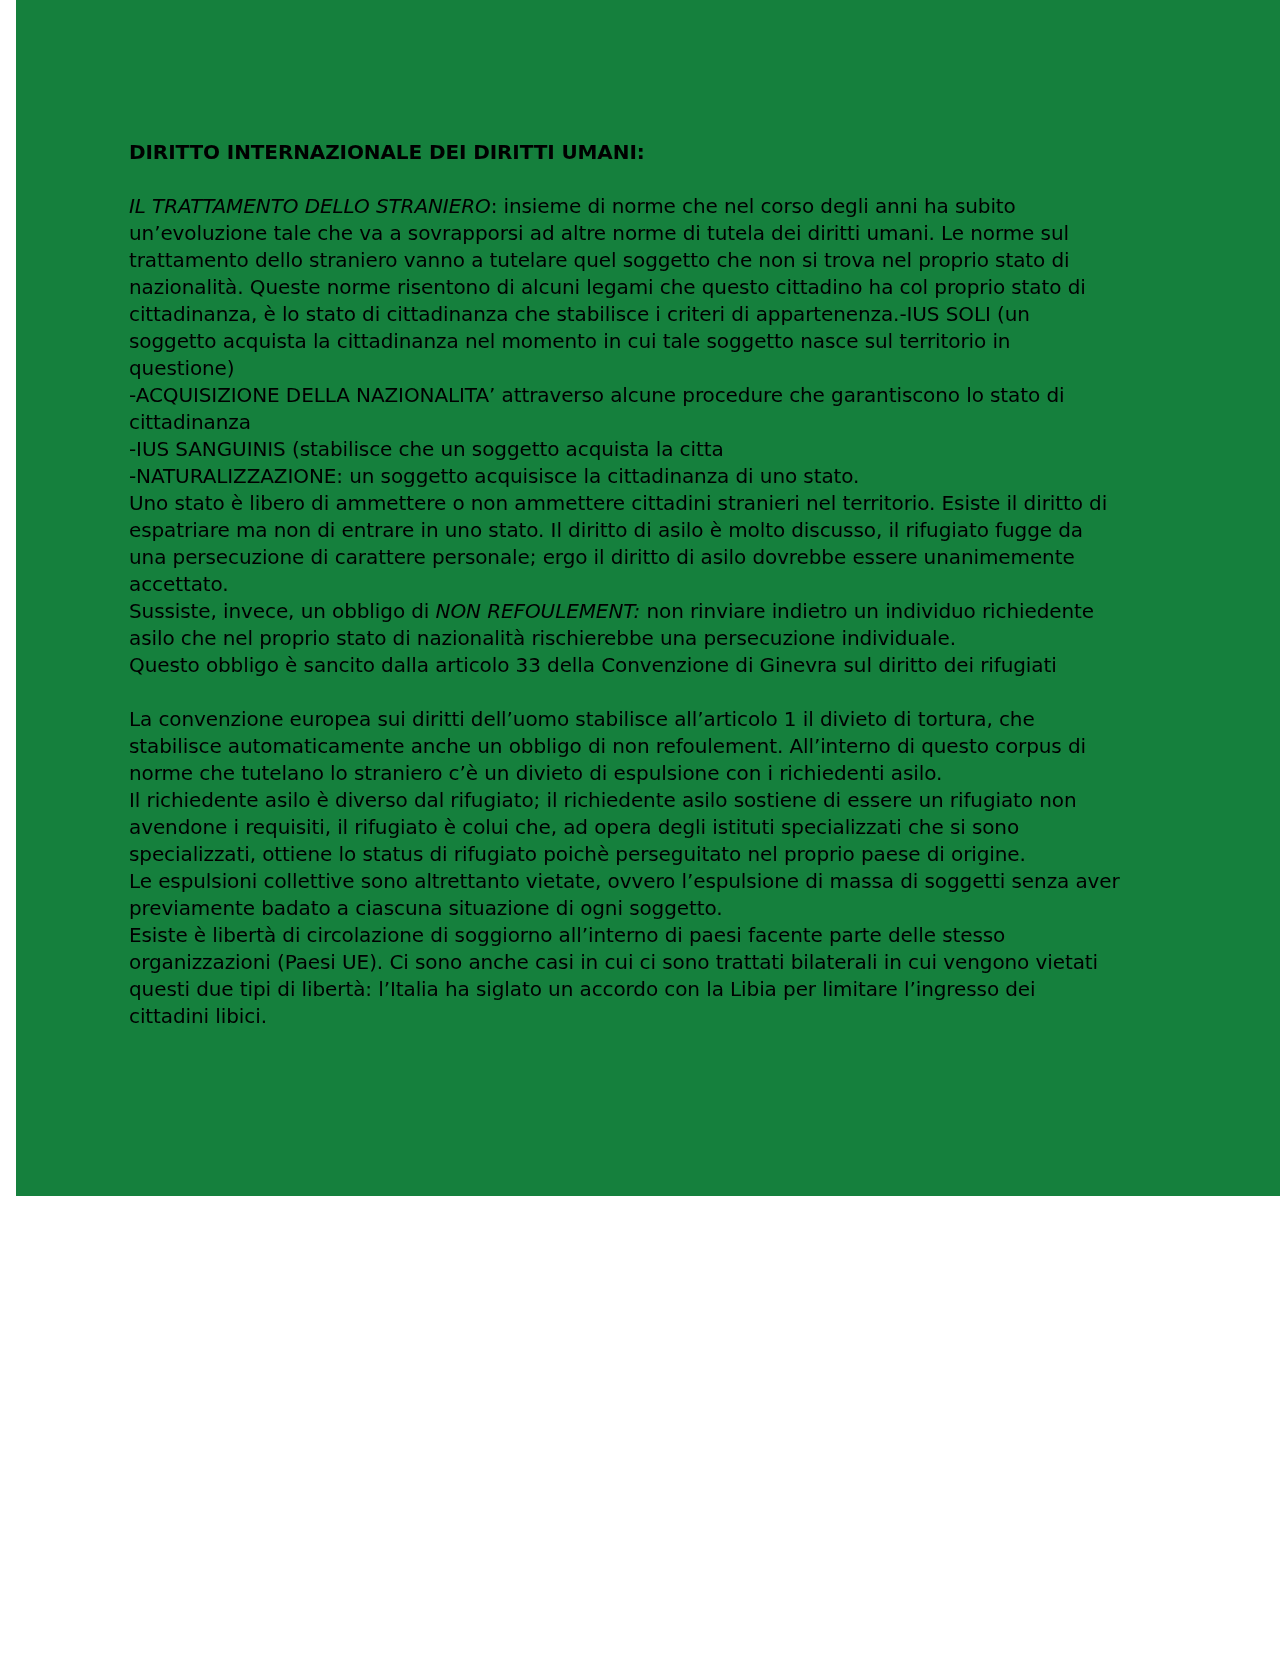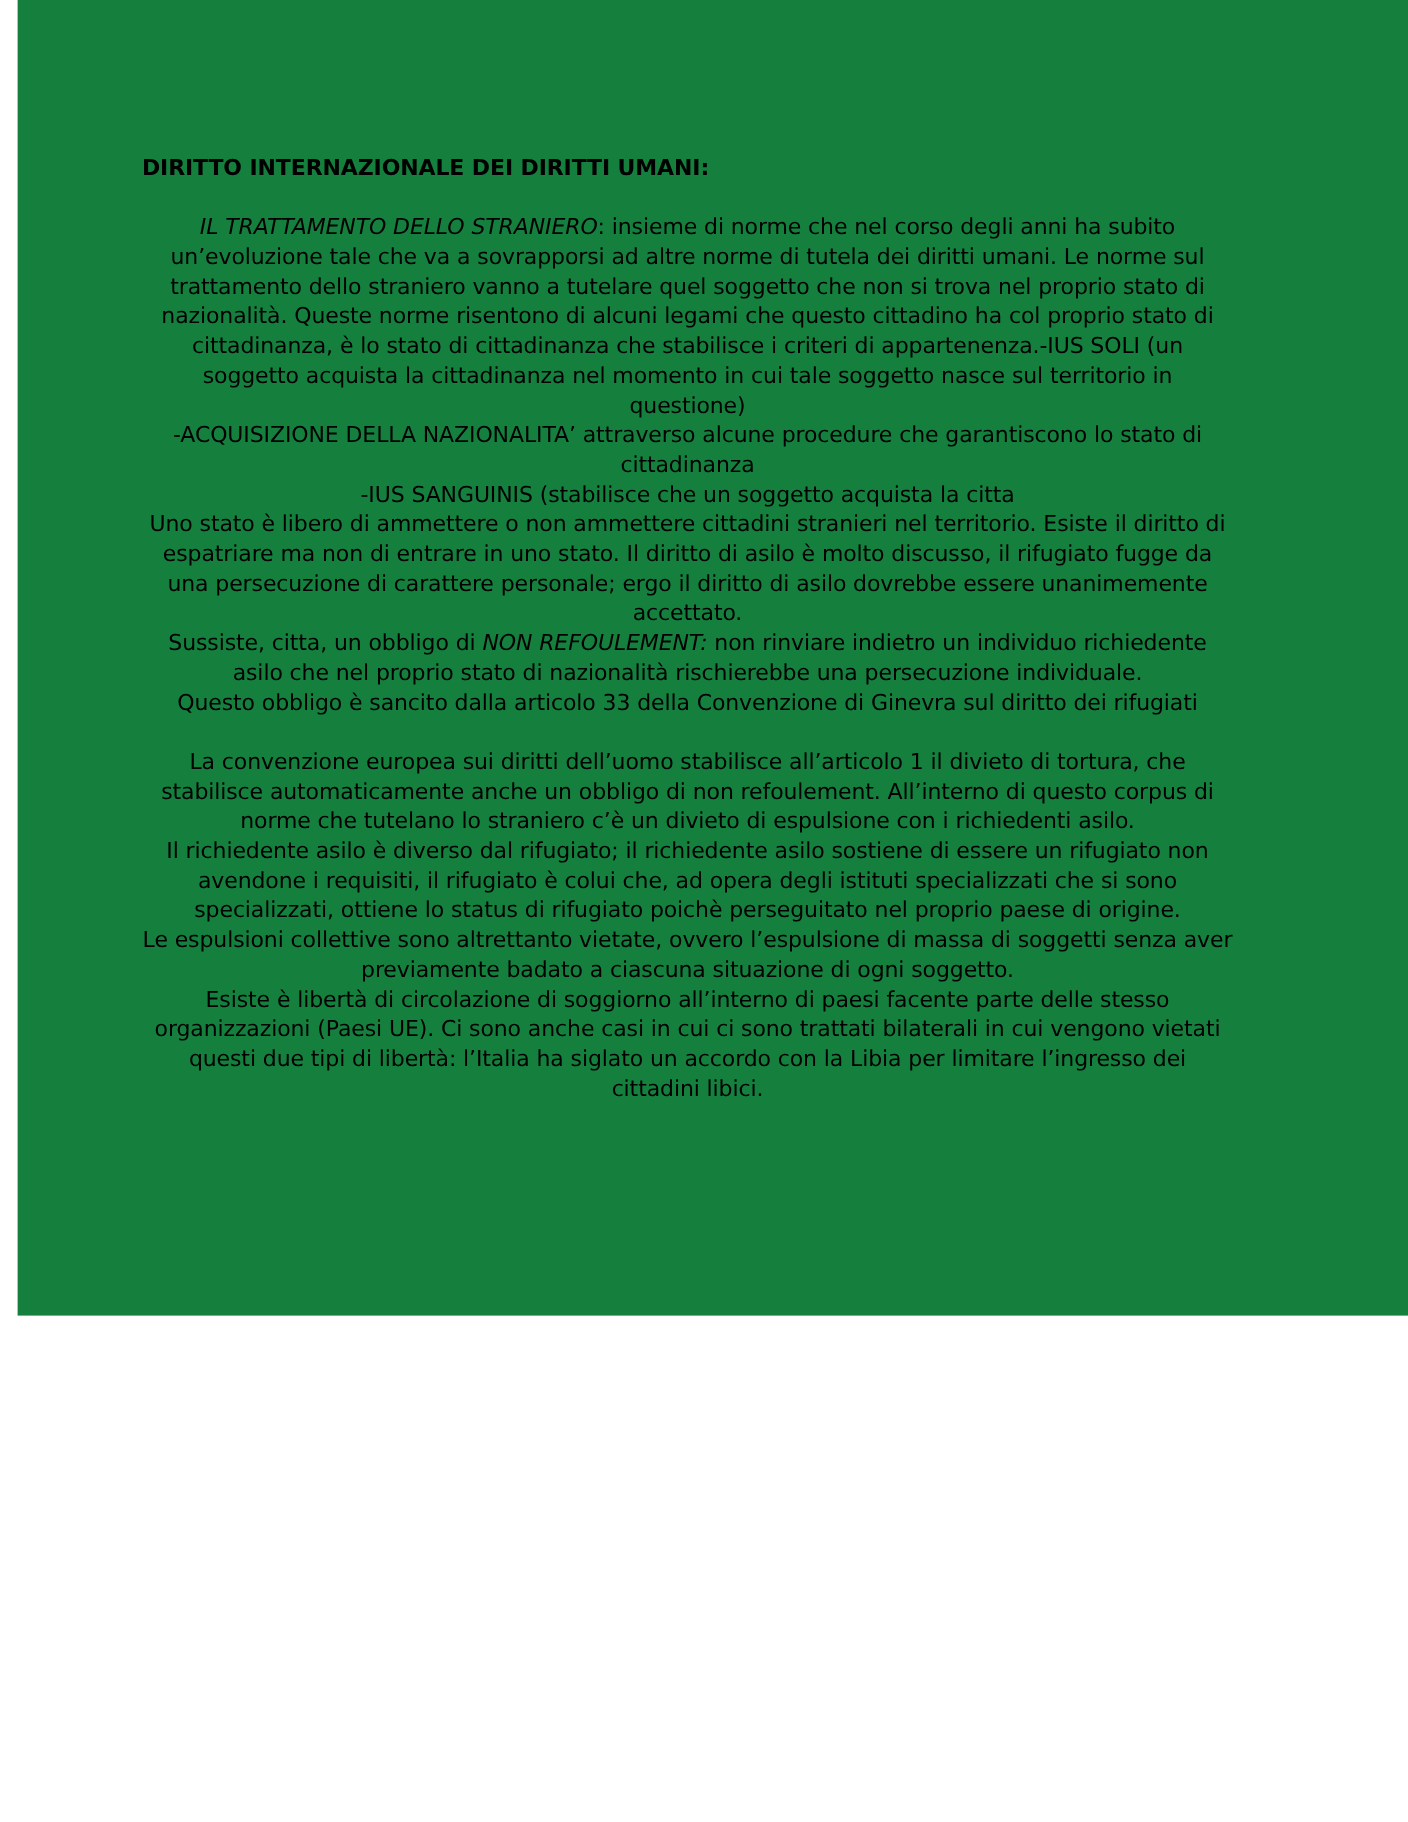--- a/index.html
+++ b/index.html
@@ -28,39 +28,39 @@
     width: 992px;
     font-size: 20px;
     line-height: 27px;
     letter-spacing: -0.1px;
   }
   .title {
     font-weight: bold;
   }
   .paragraph {
     min-height: 27px;
-    text-align: center;
   }
   .italic {
     font-style: italic;
   }
 </style>
 </head>
 <body>
 
 <div class="page">
   <div class="content">
     <div class="title">DIRITTO INTERNAZIONALE DEI DIRITTI UMANI:</div>
     <div>
         <div class="paragraph"></div>
         <div class="paragraph"><span class="italic">IL TRATTAMENTO DELLO STRANIERO</span><span>: insieme di norme che nel corso degli anni ha subito un’evoluzione tale che va a sovrapporsi ad altre norme di tutela dei diritti umani. Le norme sul trattamento dello straniero vanno a tutelare quel soggetto che non si trova nel proprio stato di nazionalità. Queste norme risentono di alcuni legami che questo cittadino ha col proprio stato di cittadinanza, è lo stato di cittadinanza che stabilisce i criteri di appartenenza.-IUS SOLI (un soggetto acquista la cittadinanza nel momento in cui tale soggetto nasce sul territorio in questione)</span></div>
         <div class="paragraph"><span>-ACQUISIZIONE DELLA NAZIONALITA’ attraverso alcune procedure che garantiscono lo stato di cittadinanza</span></div>
         <div class="paragraph"><span>-IUS SANGUINIS (stabilisce che un soggetto acquista la citta</span></div>
+        <div class="paragraph"><span>-NATURALIZZAZIONE: un soggetto acquisisce la cittadinanza di uno stato.</span></div>
         <div class="paragraph"><span>Uno stato è libero di ammettere o non ammettere cittadini stranieri nel territorio. Esiste il diritto di espatriare ma non di entrare in uno stato. Il diritto di asilo è molto discusso, il rifugiato fugge da una persecuzione di carattere personale; ergo il diritto di asilo dovrebbe essere unanimemente accettato.</span></div>
-        <div class="paragraph"><span>Sussiste, citta, un obbligo di </span><span class="italic">NON REFOULEMENT:</span><span> non rinviare indietro un individuo richiedente asilo che nel proprio stato di nazionalità rischierebbe una persecuzione individuale.</span></div>
+        <div class="paragraph"><span>Sussiste, invece, un obbligo di </span><span class="italic">NON REFOULEMENT:</span><span> non rinviare indietro un individuo richiedente asilo che nel proprio stato di nazionalità rischierebbe una persecuzione individuale.</span></div>
         <div class="paragraph"><span>Questo obbligo è sancito dalla articolo 33 della Convenzione di Ginevra sul diritto dei rifugiati</span></div>
         <div class="paragraph"></div>
         <div class="paragraph"><span>La convenzione europea sui diritti dell’uomo stabilisce all’articolo 1 il divieto di tortura, che stabilisce automaticamente anche un obbligo di non refoulement. All’interno di questo corpus di norme che tutelano lo straniero c’è un divieto di espulsione con i richiedenti asilo.</span></div>
         <div class="paragraph"><span>Il richiedente asilo è diverso dal rifugiato; il richiedente asilo sostiene di essere un rifugiato non avendone i requisiti, il rifugiato è colui che, ad opera degli istituti specializzati che si sono specializzati, ottiene lo status di rifugiato poichè perseguitato nel proprio paese di origine.</span></div>
         <div class="paragraph"><span>Le espulsioni collettive sono altrettanto vietate, ovvero l’espulsione di massa di soggetti senza aver previamente badato a ciascuna situazione di ogni soggetto.</span></div>
         <div class="paragraph"><span>Esiste è libertà di circolazione di soggiorno all’interno di paesi facente parte delle stesso organizzazioni (Paesi UE). Ci sono anche casi in cui ci sono trattati bilaterali in cui vengono vietati questi due tipi di libertà: l’Italia ha siglato un accordo con la Libia per limitare l’ingresso dei cittadini libici.</span></div>
       </div>
   </div>
 </div>
 

